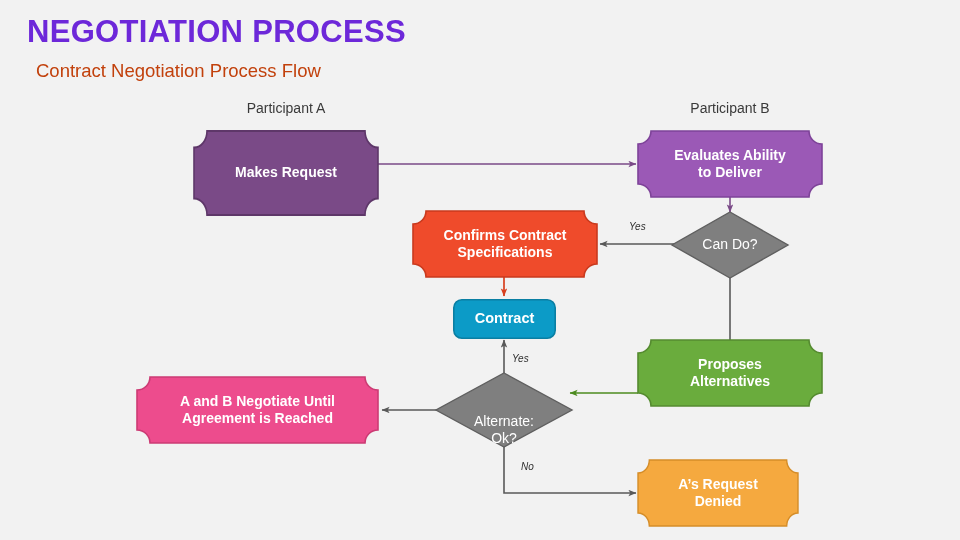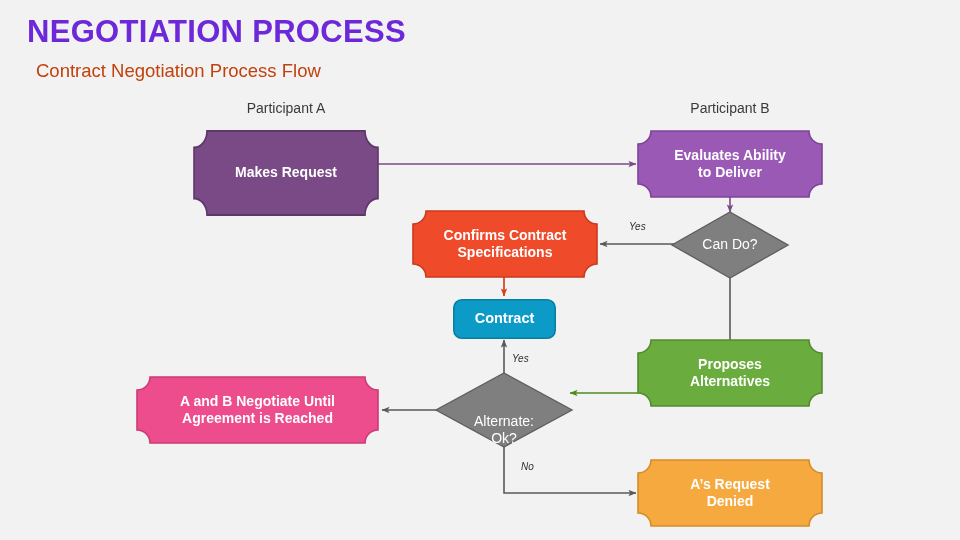--- a/index.html
+++ b/index.html
@@ -206,21 +206,21 @@
 
   <div class="node" style="left:137px; top:377px; width:241px; height:66px;">
     <svg class="shape" viewBox="0 0 241 66" preserveAspectRatio="none">
       <path d="M0,13 A13,13 0 0 0 13,0 L228,0 A13,13 0 0 0 241,13 L241,53
                A13,13 0 0 0 228,66 L13,66 A13,13 0 0 0 0,53 Z" fill="#ED4C8D" stroke="#CC3B74" stroke-width="1.6"></path>
     </svg>
     <span class="lbl card-label">A and B Negotiate Until
 Agreement is Reached</span>
   </div>
 
-  <div class="node" style="left:638px; top:460px; width:184px; height:66px;">
+  <div class="node" style="left:638px; top:460px; width:160px; height:66px;">
     <svg class="shape" viewBox="0 0 184 66" preserveAspectRatio="none">
       <path d="M0,13 A13,13 0 0 0 13,0 L171,0 A13,13 0 0 0 184,13 L184,53
                A13,13 0 0 0 171,66 L13,66 A13,13 0 0 0 0,53 Z" fill="#F5A93F" stroke="#D58D28" stroke-width="1.6"></path>
     </svg>
     <span class="lbl card-label">A’s Request
 Denied</span>
   </div>
 
 </div>
 

